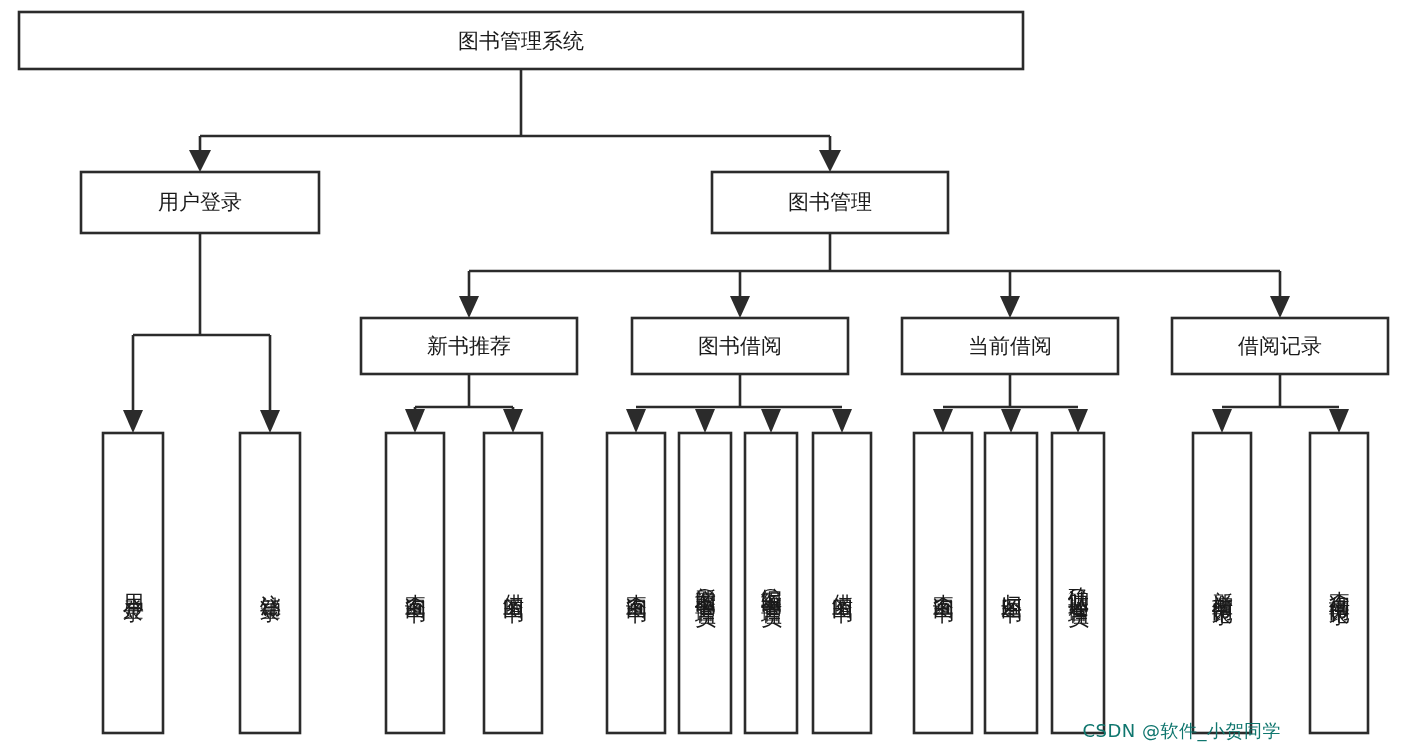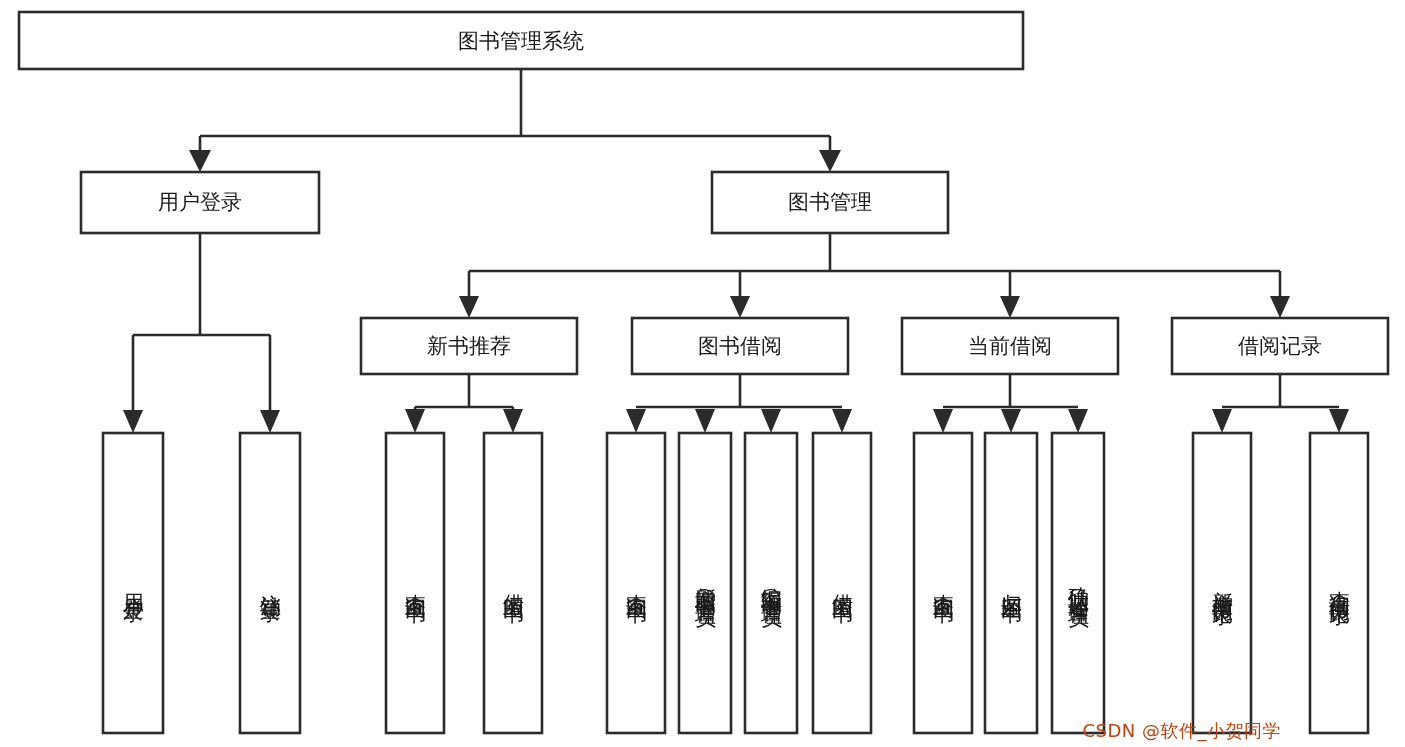--- a/index.html
+++ b/index.html
@@ -63,21 +63,21 @@
     justify-content: center;
     white-space: nowrap;
     pointer-events: none;
   }
   .watermark {
     position: absolute;
     right: 6px;
     bottom: 4px;
     font-family: "DejaVu Sans", "Liberation Sans", sans-serif;
     font-size: 18px;
-    color: #c2410c;
+    color: #0f766e;
     letter-spacing: 0.5px;
     white-space: nowrap;
   }
 </style>
 </head>
 <body>
 
 <div id="diagram-root">
 
   <svg class="diagram-canvas" viewBox="0 0 1405 747">

